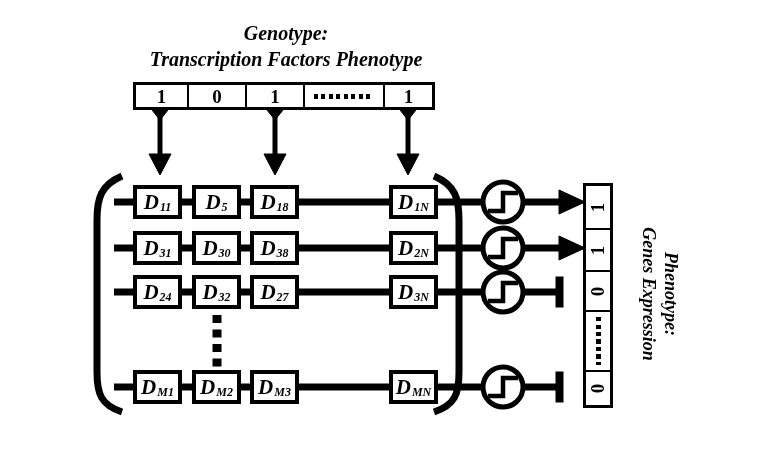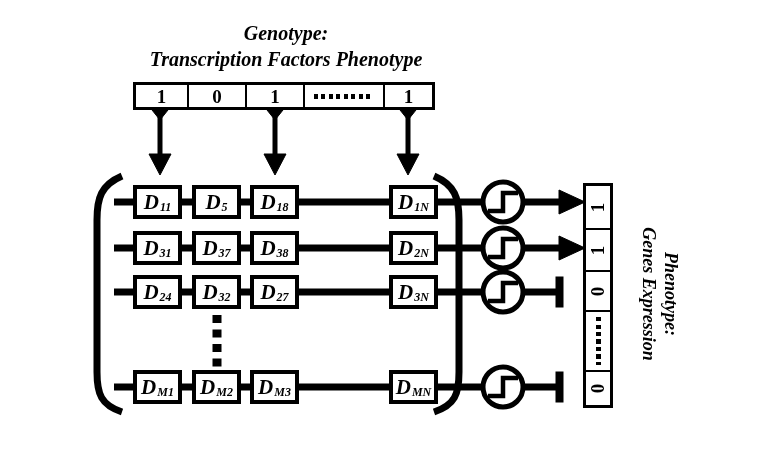--- a/index.html
+++ b/index.html
@@ -137,21 +137,21 @@
     <span class="dl">D</span>
       <span class="ds">1N</span>
   </div>
 
   <div class="dbox" style="left:133px;top:231px">
     <span class="dl">D</span>
       <span class="ds">31</span>
   </div>
   <div class="dbox" style="left:192px;top:231px">
     <span class="dl">D</span>
-      <span class="ds">37</span>
+      <span class="ds">30</span>
   </div>
   <div class="dbox" style="left:250px;top:231px">
     <span class="dl">D</span>
       <span class="ds">38</span>
   </div>
   <div class="dbox" style="left:389px;top:231px">
     <span class="dl">D</span>
       <span class="ds">2N</span>
   </div>
 

